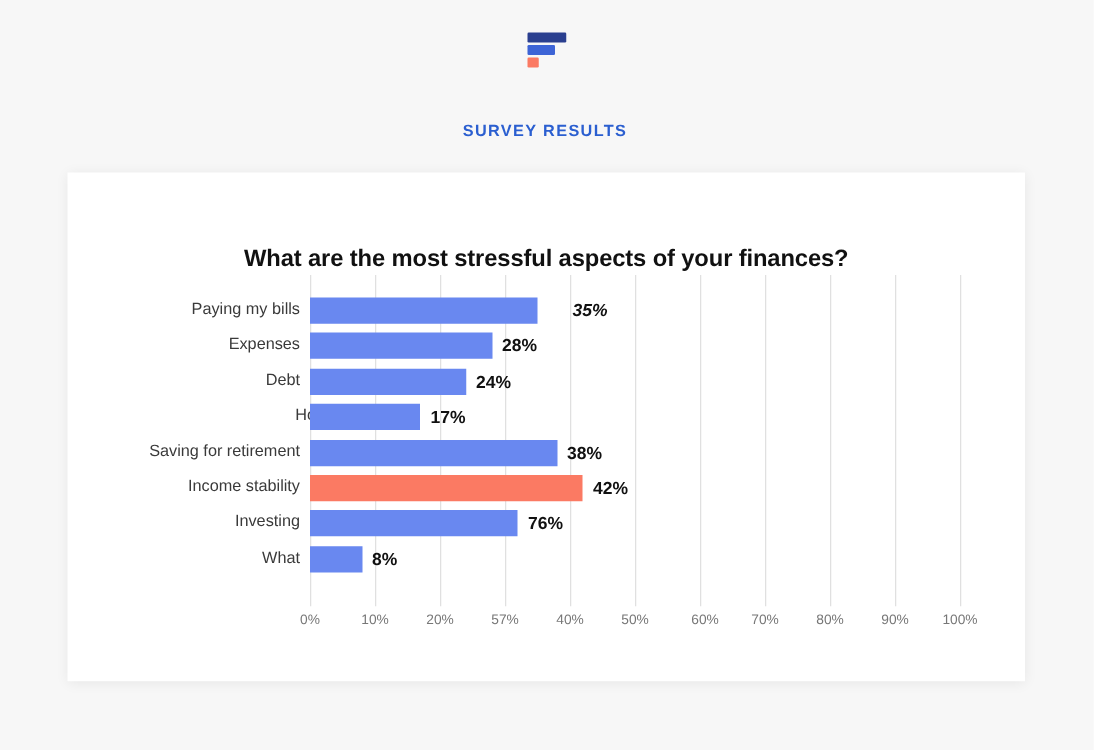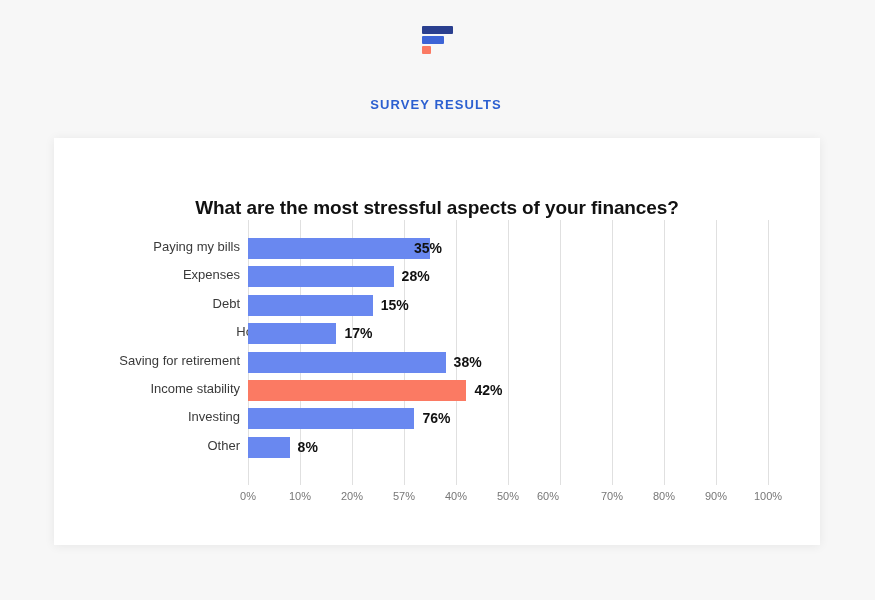--- a/index.html
+++ b/index.html
@@ -182,31 +182,31 @@
       <div class="gridline" style="left: 454px;"></div>
       <div class="gridline" style="left: 506px;"></div>
       <div class="gridline" style="left: 558px;"></div>
       <div class="gridline" style="left: 610px;"></div>
       <div class="gridline" style="left: 662px;"></div>
       <div class="gridline" style="left: 714px;"></div>
       <div class="cat-label-wrap" style="top: 101px;">
         <div class="cat-label">Paying my bills</div>
       </div>
       <div class="bar" style="left: 194px; top: 100px; width: 182px; height: 21px; background: rgb(105, 136, 240);"></div>
-      <div class="bar-value" style="left: 360px; top: 100px;">35%</div>
+      <div class="bar-value" style="left: 404px; top: 100px; font-style: italic;">35%</div>
       <div class="cat-label-wrap" style="top: 129.4px;">
         <div class="cat-label">Expenses</div>
       </div>
       <div class="bar" style="left: 194px; top: 128.4px; width: 145.6px; height: 21px; background: rgb(105, 136, 240);"></div>
       <div class="bar-value" style="left: 347.6px; top: 128.4px;">28%</div>
       <div class="cat-label-wrap" style="top: 157.8px; text-decoration: underline;">
         <div class="cat-label">Debt</div>
       </div>
       <div class="bar" style="left: 194px; top: 156.8px; width: 124.8px; height: 21px; background: rgb(105, 136, 240);"></div>
-      <div class="bar-value" style="left: 326.8px; top: 156.8px;">15%</div>
+      <div class="bar-value" style="left: 326.8px; top: 156.8px;">24%</div>
       <div class="cat-label-wrap" style="top: 186.2px; padding-left: 44px;">
         <div class="cat-label">Housing</div>
       </div>
       <div class="bar" style="left: 194px; top: 185.2px; width: 88.4px; height: 21px; background: rgb(105, 136, 240);"></div>
       <div class="bar-value" style="left: 290.4px; top: 185.2px;">17%</div>
       <div class="cat-label-wrap" style="top: 214.6px;">
         <div class="cat-label">Saving for retirement</div>
       </div>
       <div class="bar" style="left: 194px; top: 213.6px; width: 197.6px; height: 21px; background: rgb(105, 136, 240);"></div>
       <div class="bar-value" style="left: 399.6px; top: 213.6px;">38%</div>
@@ -214,30 +214,30 @@
         <div class="cat-label">Income stability</div>
       </div>
       <div class="bar" style="left: 194px; top: 242px; width: 218.4px; height: 21px; background: rgb(251, 122, 99);"></div>
       <div class="bar-value" style="left: 420.4px; top: 242px;">42%</div>
       <div class="cat-label-wrap" style="top: 271.4px;">
         <div class="cat-label">Investing</div>
       </div>
       <div class="bar" style="left: 194px; top: 270.4px; width: 166.4px; height: 21px; background: rgb(105, 136, 240);"></div>
       <div class="bar-value" style="left: 368.4px; top: 270.4px;">76%</div>
       <div class="cat-label-wrap" style="top: 299.8px;">
-        <div class="cat-label">Other</div>
+        <div class="cat-label">What</div>
       </div>
       <div class="bar" style="left: 194px; top: 298.8px; width: 41.6px; height: 21px; background: rgb(105, 136, 240);"></div>
       <div class="bar-value" style="left: 243.6px; top: 298.8px;">8%</div>
       <div class="tick-label" style="left: 172px;">0%</div>
       <div class="tick-label" style="left: 224px;">10%</div>
       <div class="tick-label" style="left: 276px;">20%</div>
       <div class="tick-label" style="left: 328px;">57%</div>
       <div class="tick-label" style="left: 380px;">40%</div>
       <div class="tick-label" style="left: 432px;">50%</div>
-      <div class="tick-label" style="left: 472px;">60%</div>
+      <div class="tick-label" style="left: 488px;">60%</div>
       <div class="tick-label" style="left: 536px;">70%</div>
       <div class="tick-label" style="left: 588px;">80%</div>
       <div class="tick-label" style="left: 640px;">90%</div>
       <div class="tick-label" style="left: 692px;">100%</div>
     </div>
 
 </div>
 
 </body></html>

